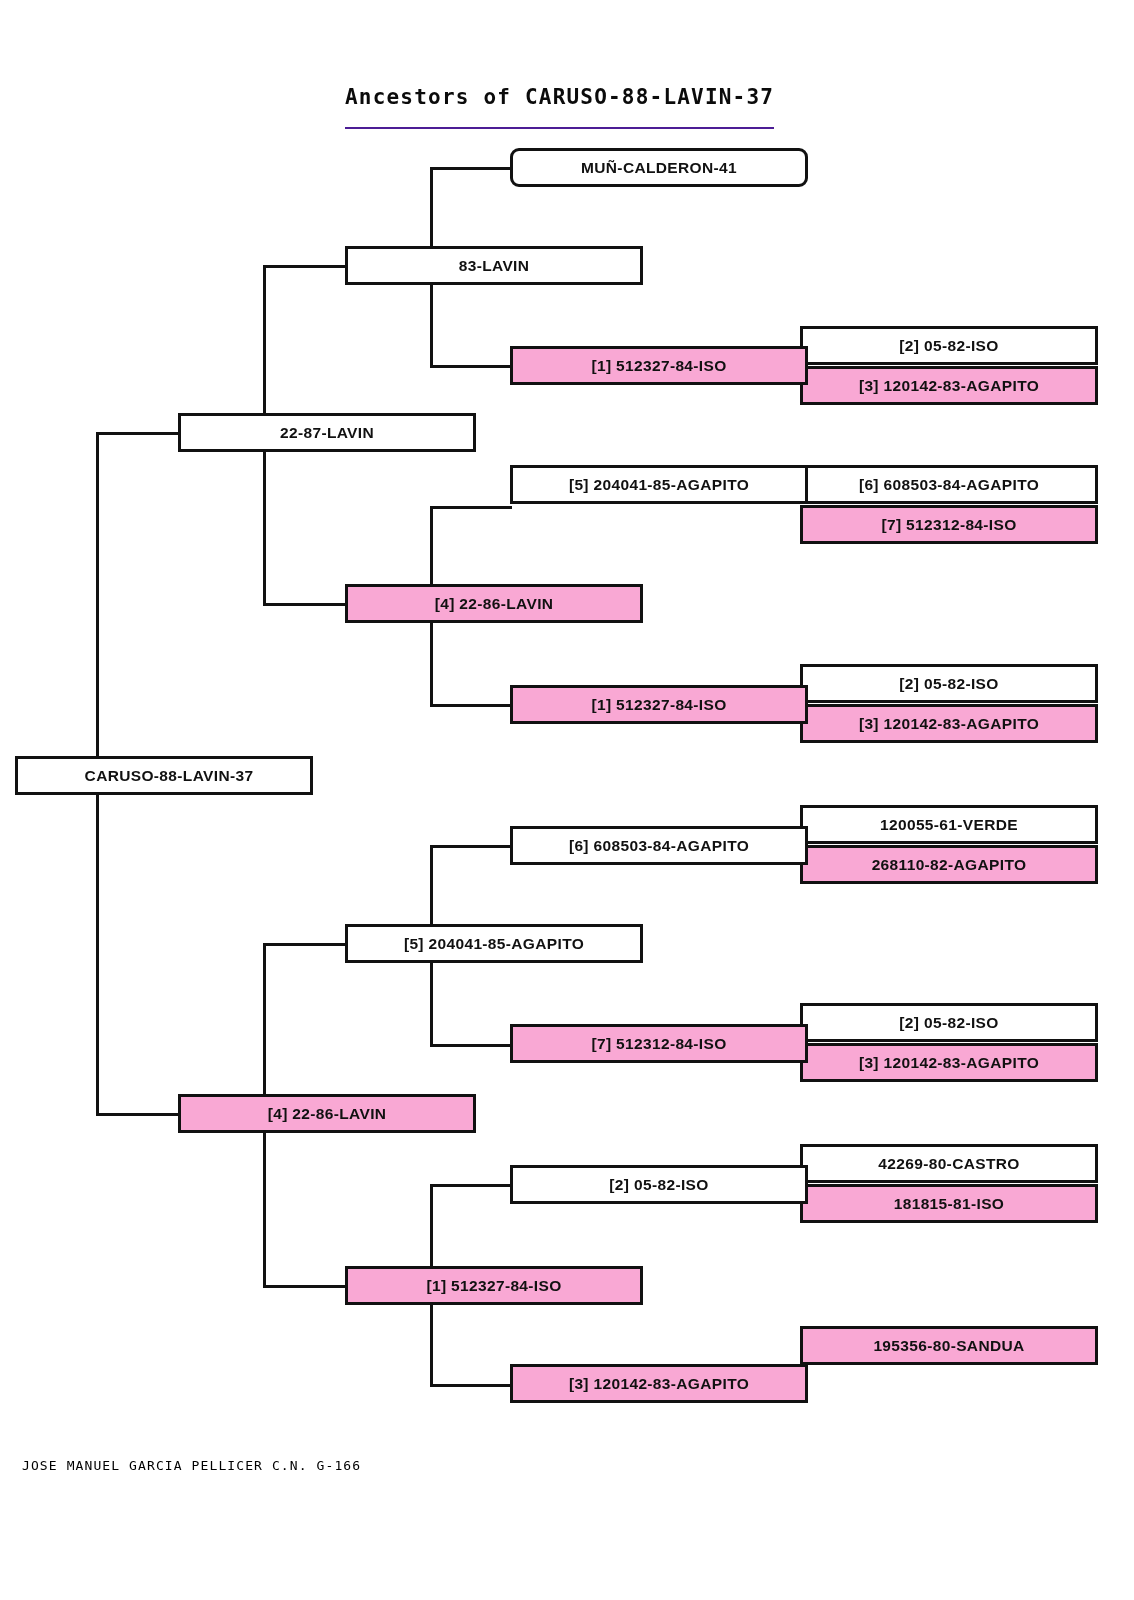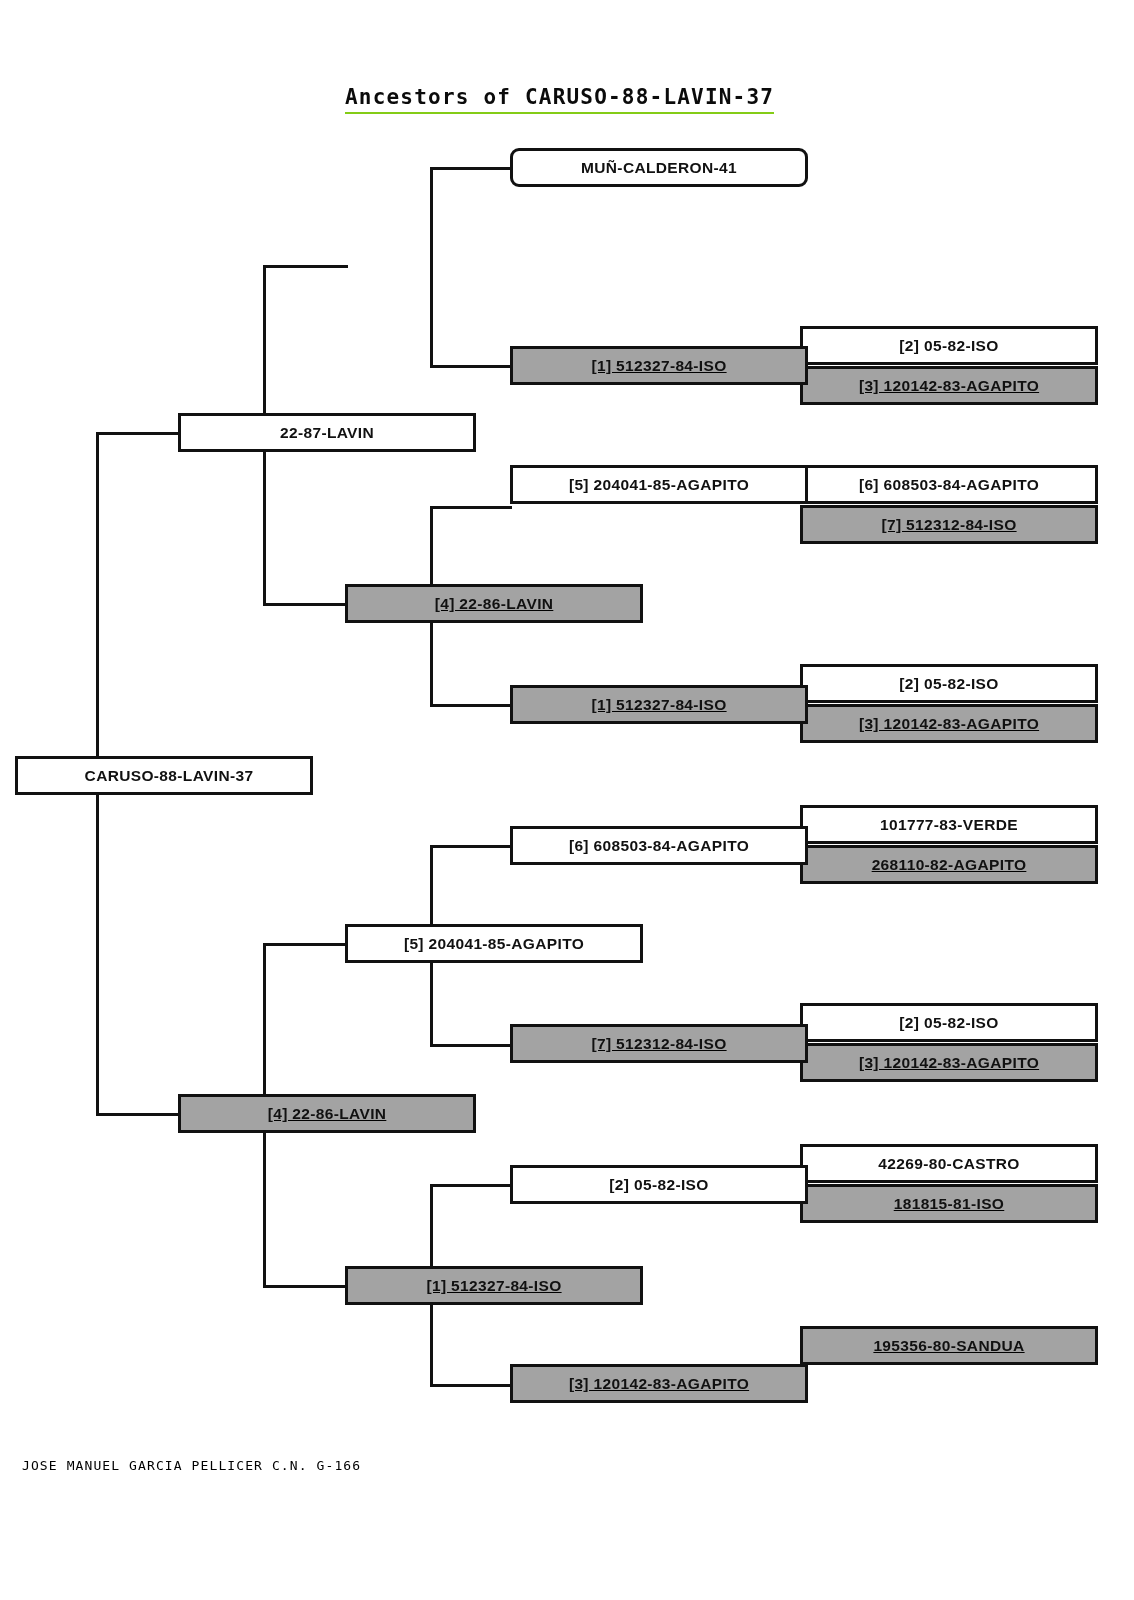--- a/index.html
+++ b/index.html
@@ -15,22 +15,22 @@
 
   
   .chart-title{
     position:absolute;
     font-family:"DejaVu Sans Mono","Liberation Mono",monospace;
     font-size:21px;
     font-weight:700;
     letter-spacing:1.2px;
     color:#0b0b0b;
     white-space:nowrap;
-    border-bottom:2px solid #84cc16;
-    padding-bottom:3px;
+    border-bottom:2px solid #4c1d95;
+    padding-bottom:18px;
   }
 
   
   .chart-footer{
     position:absolute;
     font-family:"DejaVu Sans Mono","Liberation Mono",monospace;
     font-size:13px;
     letter-spacing:1.1px;
     color:#000000;
     white-space:nowrap;
@@ -40,21 +40,21 @@
   .node{
     position:absolute;
     box-sizing:border-box;
     border:3px solid #111111;
     background:#ffffff;
     display:flex;
     align-items:center;
     justify-content:center;
     overflow:hidden;
   }
-  .node.shaded{background:#a3a3a3;text-decoration:underline;}
+  .node.shaded{background:#f9a8d4;}
   .node .label{
     font-family:"Liberation Sans", sans-serif;
     font-size:15.5px;
     font-weight:700;
     letter-spacing:.35px;
     color:#111111;
     white-space:nowrap;
     text-align:center;
     line-height:1;
   }
@@ -127,21 +127,21 @@
   </div>
 
   <div class="node" style="left:800px;top:664px;width:298px;height:39px;">
     <span class="label">[2] 05-82-ISO</span>
   </div>
   <div class="node shaded" style="left:800px;top:704px;width:298px;height:39px;">
     <span class="label">[3] 120142-83-AGAPITO</span>
   </div>
 
   <div class="node" style="left:800px;top:805px;width:298px;height:39px;">
-    <span class="label">101777-83-VERDE</span>
+    <span class="label">120055-61-VERDE</span>
   </div>
   <div class="node shaded" style="left:800px;top:845px;width:298px;height:39px;">
     <span class="label">268110-82-AGAPITO</span>
   </div>
 
   <div class="node" style="left:800px;top:1003px;width:298px;height:39px;">
     <span class="label">[2] 05-82-ISO</span>
   </div>
   <div class="node shaded" style="left:800px;top:1043px;width:298px;height:39px;">
     <span class="label">[3] 120142-83-AGAPITO</span>
@@ -176,20 +176,23 @@
   <div class="node shaded" style="left:510px;top:1024px;width:298px;height:39px;">
     <span class="label">[7] 512312-84-ISO</span>
   </div>
   <div class="node" style="left:510px;top:1165px;width:298px;height:39px;">
     <span class="label">[2] 05-82-ISO</span>
   </div>
   <div class="node shaded" style="left:510px;top:1364px;width:298px;height:39px;">
     <span class="label">[3] 120142-83-AGAPITO</span>
   </div>
 
+  <div class="node" style="left:345px;top:246px;width:298px;height:39px;">
+    <span class="label">83-LAVIN</span>
+  </div>
   <div class="node shaded" style="left:345px;top:584px;width:298px;height:39px;">
     <span class="label">[4] 22-86-LAVIN</span>
   </div>
   <div class="node" style="left:345px;top:924px;width:298px;height:39px;">
     <span class="label">[5] 204041-85-AGAPITO</span>
   </div>
   <div class="node shaded" style="left:345px;top:1266px;width:298px;height:39px;">
     <span class="label">[1] 512327-84-ISO</span>
   </div>
 

